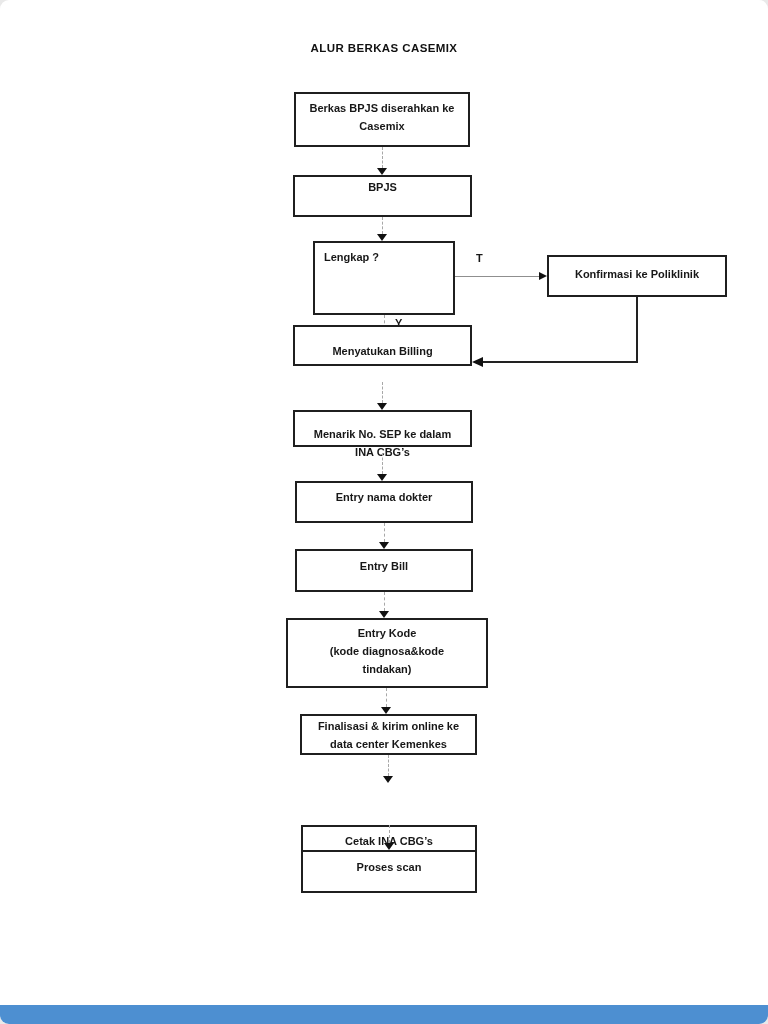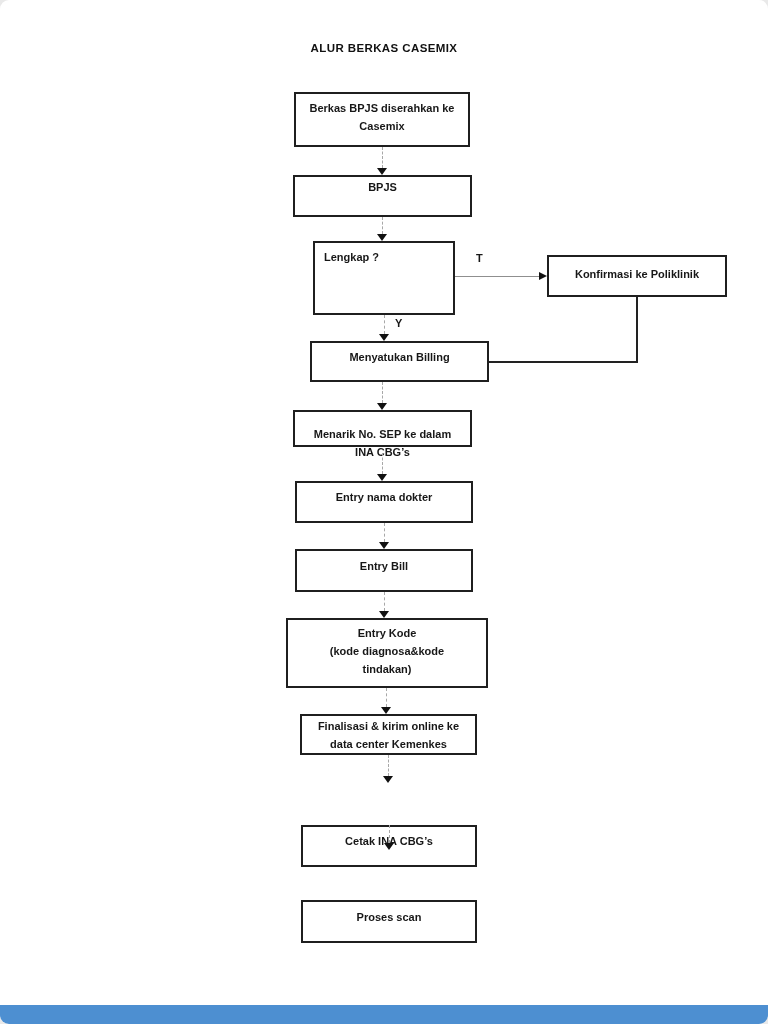--- a/index.html
+++ b/index.html
@@ -127,21 +127,21 @@
   </div>
 
   <div class="vline-solid" style="left:636px; top:297px; height:66px;"></div>
   <div class="hline-solid" style="left:483px; top:361px; width:155px;"></div>
   <div class="arr-left" style="left:472px; top:357px;"></div>
 
   <div class="vconn" style="left:384px; top:315px; height:19px;"></div>
   <div class="arr-down" style="left:379px; top:334px;"></div>
   <div class="edge-label" style="left:395px; top:317px;">Y</div>
 
-  <div class="box" style="left:293px; top:341px; width:179px; height:41px; padding-top:5px;margin-left:17px;">
+  <div class="box" style="left:293px; top:325px; width:179px; height:41px; padding-top:15px;">
     <div>Menyatukan Billing</div>
   </div>
 
   <div class="vconn" style="left:382px; top:382px; height:21px;"></div>
   <div class="arr-down" style="left:377px; top:403px;"></div>
 
   <div class="box" style="left:293px; top:410px; width:179px; height:37px; padding-top:13px;">
     <div>Menarik No. SEP ke dalam</div>
     <div>INA CBG’s</div>
   </div>
@@ -180,19 +180,19 @@
   <div class="vconn" style="left:388px; top:755px; height:21px;"></div>
   <div class="arr-down" style="left:383px; top:776px;"></div>
 
   <div class="box" style="left:301px; top:825px; width:176px; height:42px; padding-top:5px;">
     <div>Cetak INA CBG’s</div>
   </div>
 
   <div class="vconn" style="left:389px; top:825px; height:18px;"></div>
   <div class="arr-down" style="left:384px; top:843px;"></div>
 
-  <div class="box" style="left:301px; top:900px; width:176px; height:43px; padding-top:6px;">
+  <div class="box" style="left:301px; top:850px; width:176px; height:43px; padding-top:6px;">
     <div>Proses scan</div>
   </div>
 
   <div class="footer-bar"></div>
 
 </div>
 
 </body></html>

